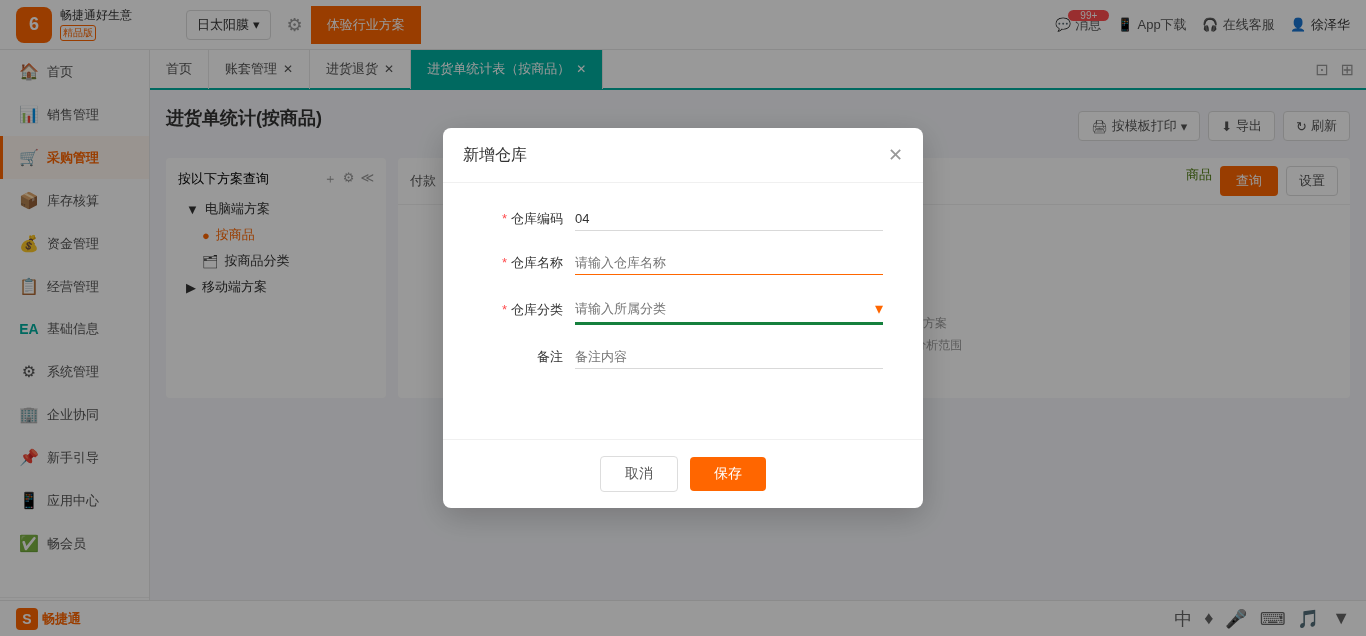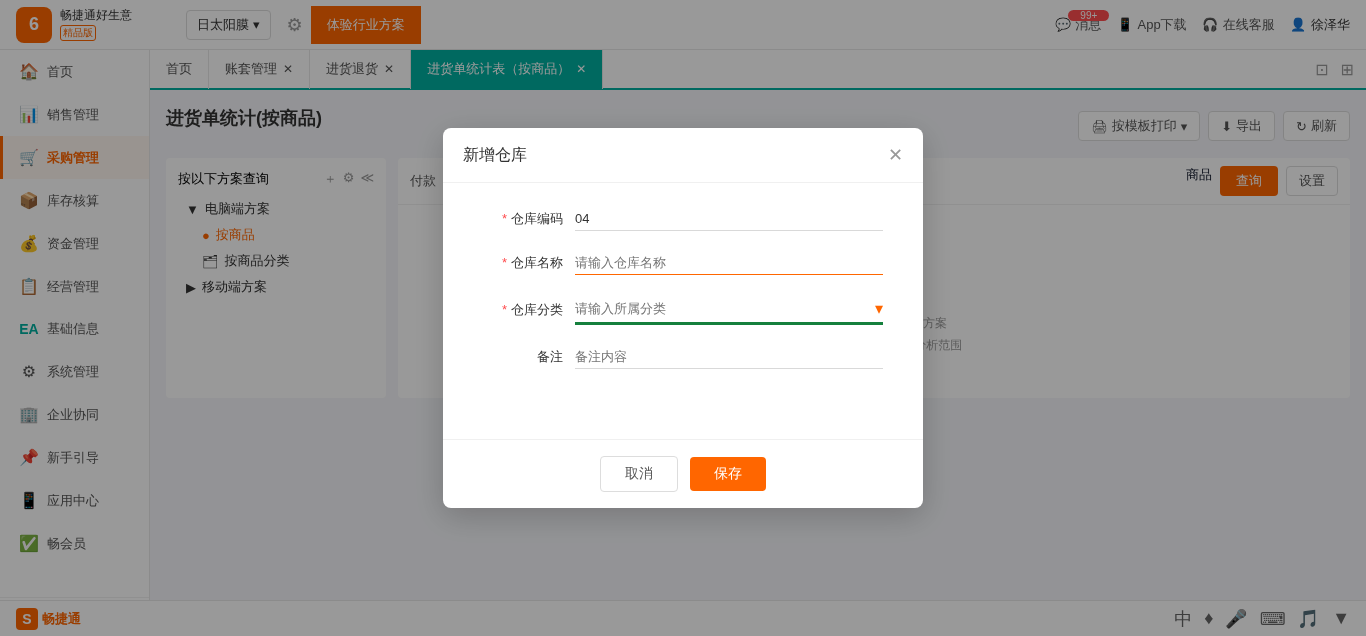--- a/index.html
+++ b/index.html
@@ -548,21 +548,21 @@
         <div class="filter-item">
           <span>付款</span>
         </div>
         <div class="filter-item">
           <span>单据状态</span>
           <select class="filter-select">
             <option></option>
           </select>
         </div>
         <div style="margin-left:auto;display:flex;gap:8px;">
-          <span style="cursor:pointer;color:#0f172a;font-size:13px;font-family:Liberation Serif, serif;">商品</span>
+          <span style="cursor:pointer;color:#4d7c0f;font-size:13px;font-family:Liberation Serif, serif;">商品</span>
           <button class="btn-orange">查询</button>
           <button class="btn-outline">设置</button>
         </div>
       </div>
 
       <div class="empty-state">
         <div style="font-size:48px;margin-bottom:12px;">📦</div>
         <div class="empty-steps">
           <div class="empty-step">
             <span class="step-num">①</span>

